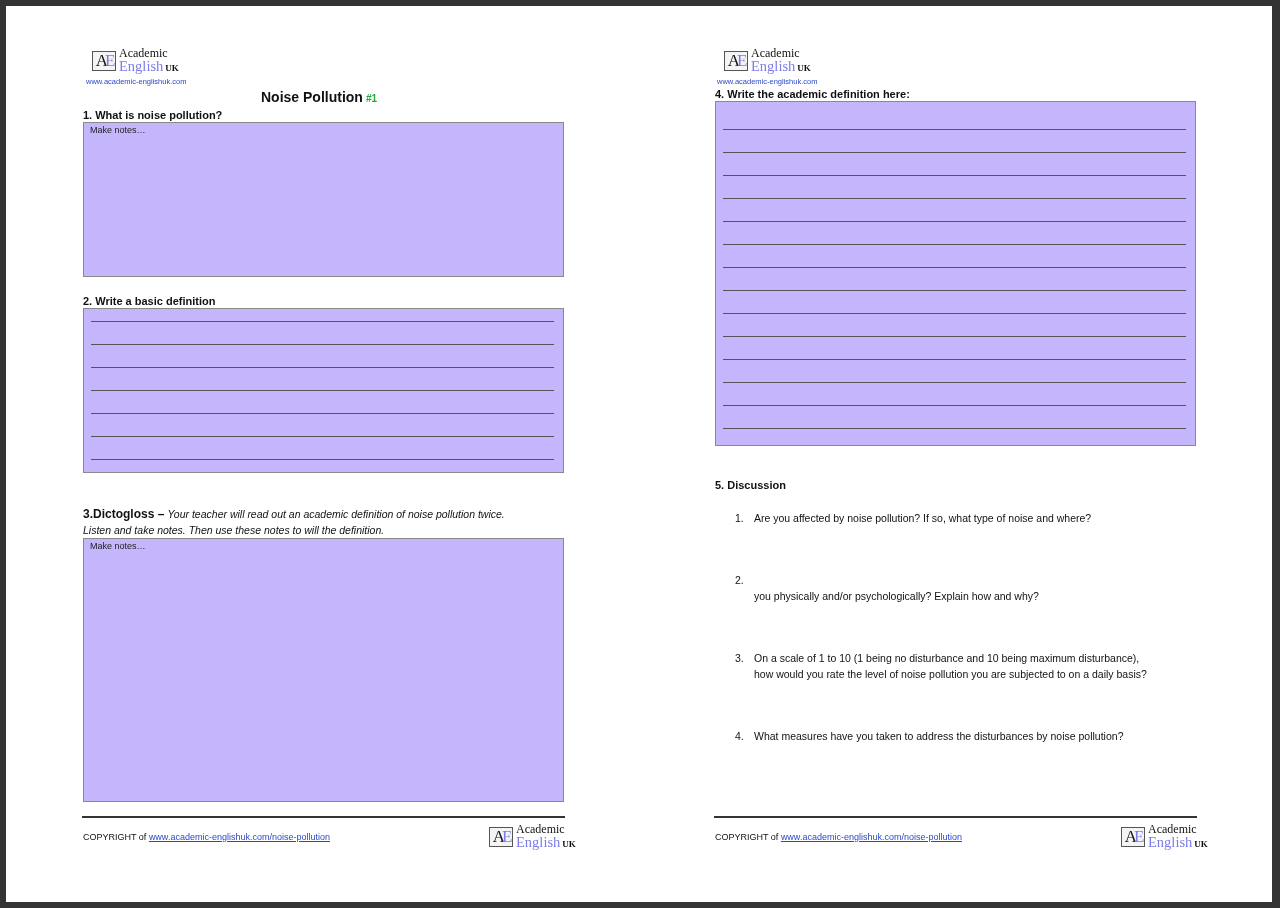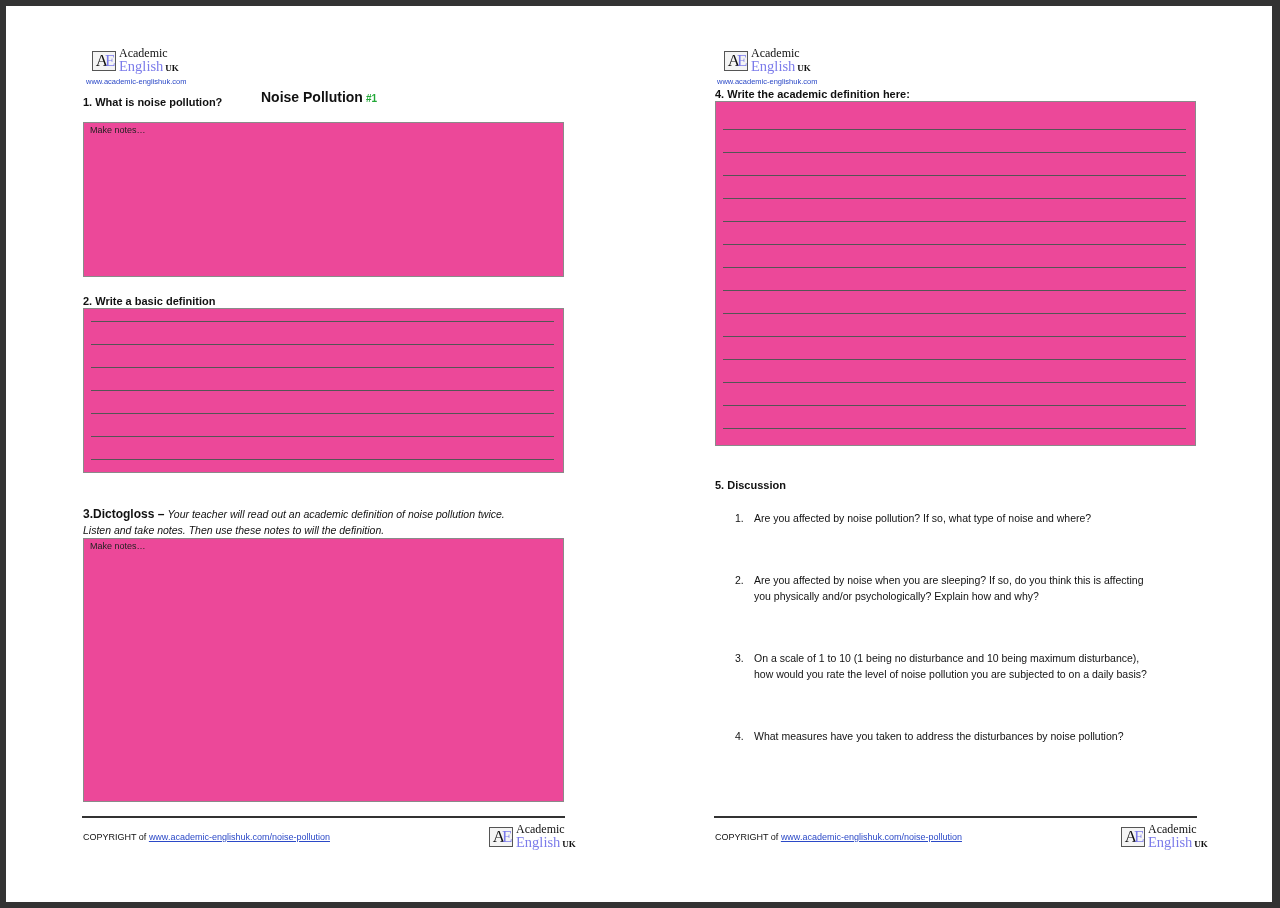--- a/index.html
+++ b/index.html
@@ -6,21 +6,21 @@
   body { width:1280px; height:908px; background:#333333; position:relative; overflow:hidden; font-family:"Liberation Sans", sans-serif; }
   .sheet { position:absolute; left:6px; top:6px; width:1266px; height:896px; background:#ffffff; }
   .logo { position:absolute; width:100px; height:30px;padding-left:43px; }
   .logo .mark { position:absolute; left:0; top:5px; width:22px; height:18px; border:1px solid #555; background:#f4f4f4; font-family:"Liberation Serif", serif; font-size:17px; line-height:18px; letter-spacing:-3px; color:#111; text-align:center; }
   .logo .mark .e { color:#7b7bea; }
   .logo .w1 { position:absolute; left:27px; top:0; font-family:"Liberation Serif", serif; font-size:12px; color:#111; line-height:15px; }
   .logo .w2 { position:absolute; left:27px; top:13px; font-family:"Liberation Serif", serif; font-size:14.5px; color:#7b7bea; line-height:15px; }
   .logo .uk { font-size:9px; font-weight:bold; color:#111; margin-left:2px; }
   .url-small { position:absolute; font-size:7.5px; color:#2b49c7; }
   .h { position:absolute; font-size:11px; font-weight:bold; color:#111; }
-  .box { position:absolute; border:1px solid #8a8a8a; background:#ec4899; box-sizing:border-box; }
+  .box { position:absolute; border:1px solid #8a8a8a; background:#c4b5fd; box-sizing:border-box; }
   .box .ph { position:absolute; left:6px; top:2px; font-size:9px; color:#222; }
   .rule { position:absolute; height:0; border-top:1.5px solid #555; }
   .title { position:absolute; font-size:14px; font-weight:bold; color:#111; }
   .title .num { font-size:10px; color:#22a838; margin-left:3px; }
   .dict { position:absolute; font-size:11px; color:#111; line-height:16px; width:480px; }
   .dict b { font-size:12px; }
   .dict i { font-size:10.5px; }
   .footline { position:absolute; height:0; border-top:2px solid #333; }
   .copy { position:absolute; font-size:9px; color:#111; }
   .copy a { color:#2b49c7; text-decoration:underline; }
@@ -34,21 +34,21 @@
 
 <div class="logo" style="left:92px;top:46px;">
   <div class="mark"><span>A</span><span class="e">E</span></div>
   <div class="w1">Academic</div>
   <div class="w2"><span>English</span><span class="uk">UK</span></div>
 </div>
 <div class="url-small" style="left:86px;top:77px;">www.academic-englishuk.com</div>
 
 <div class="title" style="left:261px;top:89px;"><span>Noise Pollution</span><span class="num">#1</span></div>
 
-<div class="h" style="left:83px;top:96px;">1. What is noise pollution?</div>
+<div class="h" style="left:83px;top:109px;">1. What is noise pollution?</div>
 <div class="box" style="left:83px;top:122px;width:481px;height:155px;">
   <div class="ph">Make notes…</div>
 </div>
 
 <div class="h" style="left:83px;top:295px;">2. Write a basic definition</div>
 <div class="box" style="left:83px;top:308px;width:481px;height:165px;">
   <div class="rule" style="left:7px;width:463px;top:12px;"></div>
   <div class="rule" style="left:7px;width:463px;top:35px;"></div>
   <div class="rule" style="left:7px;width:463px;top:58px;"></div>
   <div class="rule" style="left:7px;width:463px;top:81px;"></div>
@@ -102,21 +102,21 @@
 </div>
 
 <div class="h" style="left:715px;top:479px;">5. Discussion</div>
 
 <div class="q" style="left:754px;top:510px;">
   <span class="n">1.</span>
   <span>Are you affected by noise pollution? If so, what type of noise and where?</span>
 </div>
 <div class="q" style="left:754px;top:572px;">
   <span class="n">2.</span>
-  <span>Are you affected by noise when you are sleeping? If so, do you think this is affecting</span><br>
+  <br>
   <span>you physically and/or psychologically? Explain how and why?</span>
 </div>
 <div class="q" style="left:754px;top:650px;">
   <span class="n">3.</span>
   <span>On a scale of 1 to 10 (1 being no disturbance and 10 being maximum disturbance),</span><br>
   <span>how would you rate the level of noise pollution you are subjected to on a daily basis?</span>
 </div>
 <div class="q" style="left:754px;top:728px;">
   <span class="n">4.</span>
   <span>What measures have you taken to address the disturbances by noise pollution?</span>

